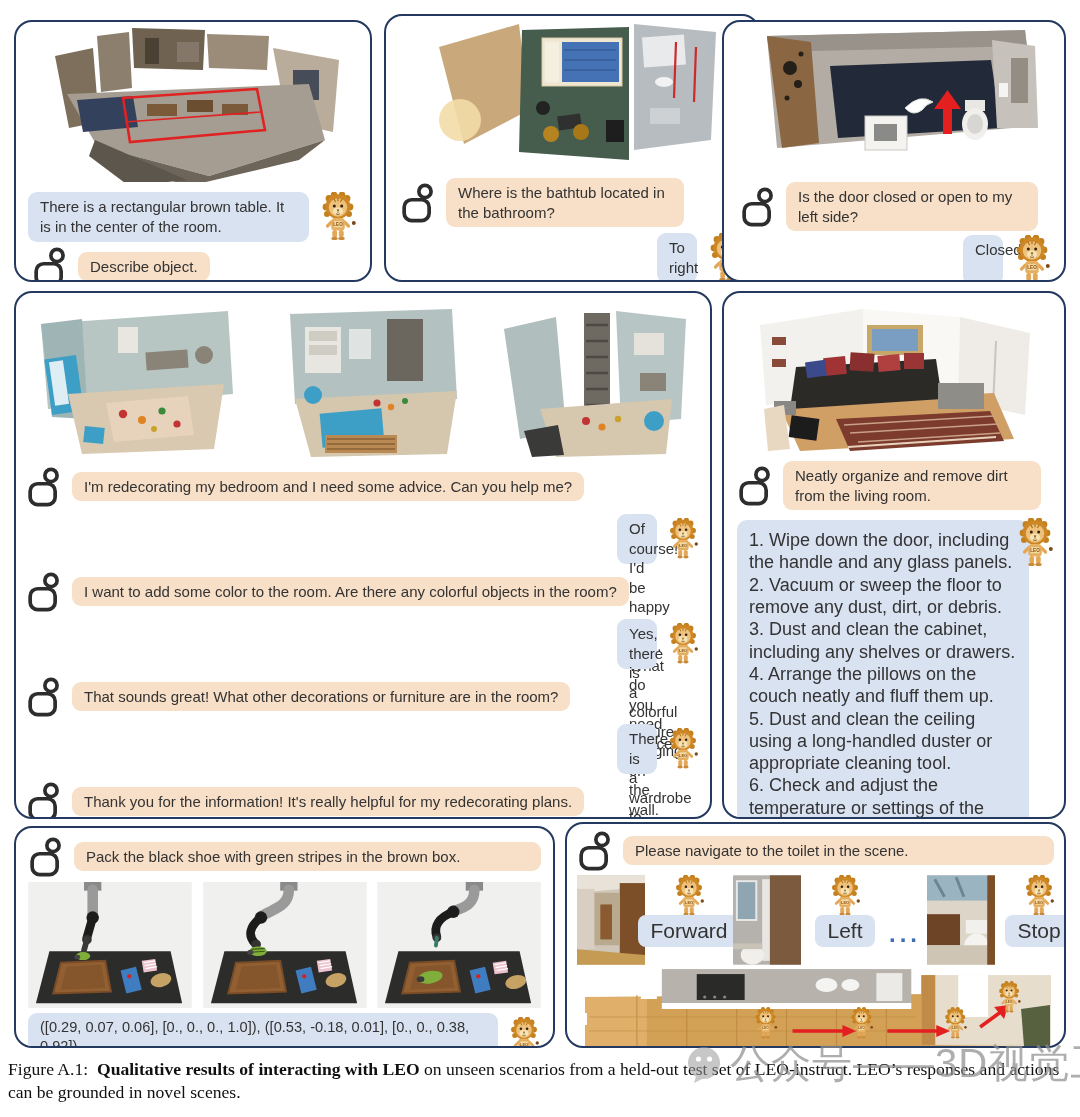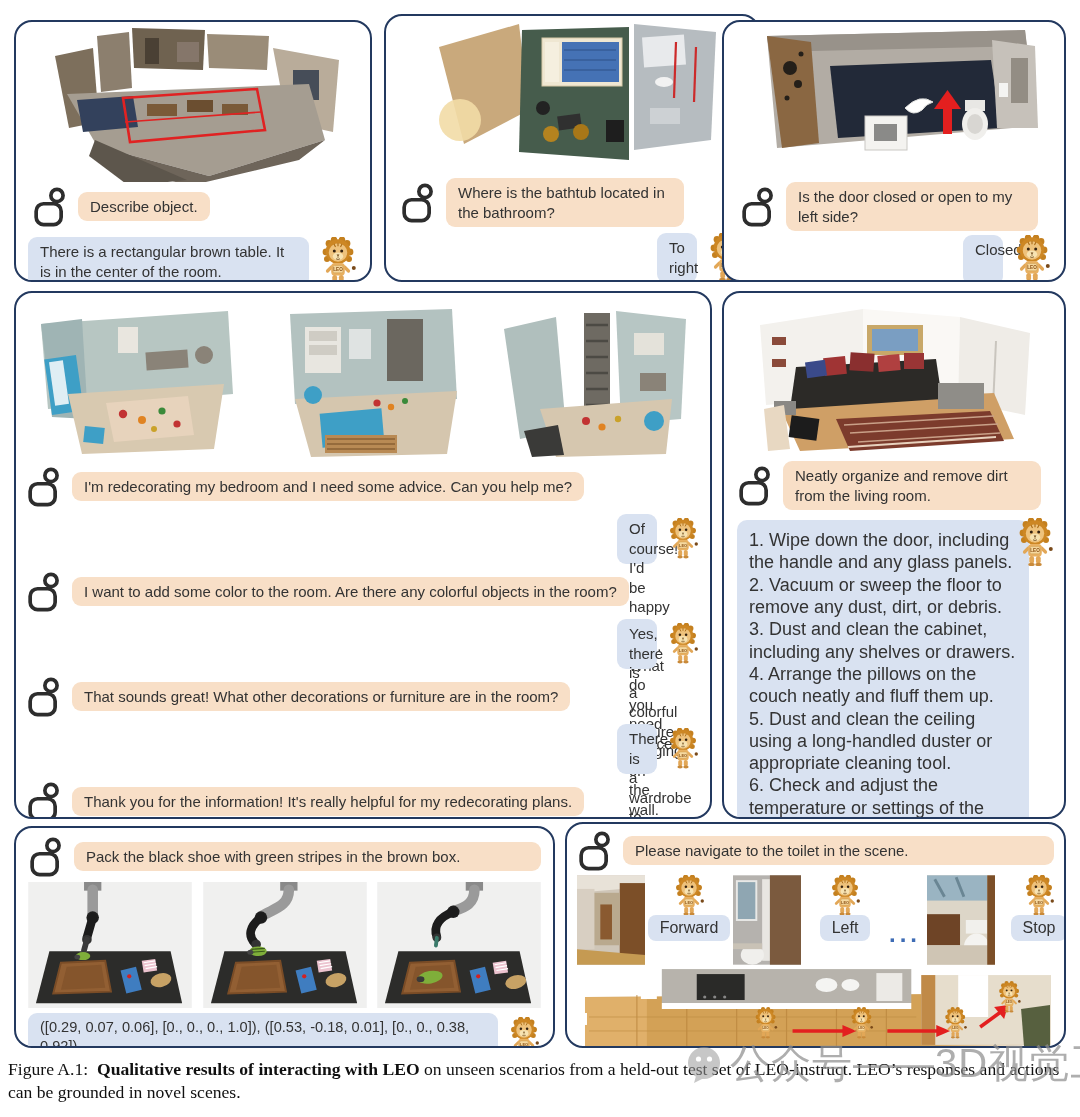--- a/index.html
+++ b/index.html
@@ -26,21 +26,21 @@
   #panel-dialogue .crow{margin-top:7px;}
   #panel-dialogue .bubble{max-width:648px;}
   .cleaning-reply{position:relative;margin-top:10px;}
   .cleaning-reply .leo{position:absolute;right:-4px;top:-2px;}
   .steps{background:#d9e2f1;border-radius:10px;padding:9px 12px;width:268px;font-size:18px;color:#333;line-height:1.24;}
   .steps div{margin:0;}
   .sims-row{display:flex;justify-content:space-between;margin-top:5px;}
   .nav-row{display:flex;align-items:flex-start;gap:6px;margin-top:4px;}
   .nav-photo{flex:0 0 auto;display:block;}
   .action-col{display:flex;flex-direction:column;align-items:center;width:76px;flex:0 0 auto;}
-  .action-bubble{background:#d9e2f1;border-radius:8px;padding:4px 12px;font-size:16px;color:#333;margin-top:-2px;}
+  .action-bubble{background:#d9e2f1;border-radius:8px;padding:4px 12px;font-size:21px;color:#333;margin-top:-2px;}
   .dots{color:#3e6cb5;font-weight:bold;font-size:24px;letter-spacing:4px;align-self:center;margin-top:28px;}
   .caption{position:absolute;left:8px;top:1058px;width:1068px;font-family:"Liberation Serif",serif;font-size:17.6px;color:#101010;line-height:1.32;margin:0;}
   .watermark{position:absolute;left:684px;top:1036px;display:flex;align-items:center;gap:6px;z-index:5;pointer-events:none;}
   .watermark span{font-size:40px;color:#8f8f8f;opacity:.72;letter-spacing:1px;white-space:nowrap;}
   .wm-icon{opacity:.55;}
 </style>
 </head>
 <body>
 
 <svg width="0" height="0" style="position:absolute" aria-hidden="true">
@@ -94,31 +94,31 @@
     <polygon points="30,68 272,58 288,114 172,150 60,120" fill="#a59d91"></polygon>
     <polygon points="60,120 172,150 288,114 262,134 152,160 72,136" fill="#6e655a"></polygon>
     <polygon points="40,74 96,70 101,101 46,106" fill="#33415c"></polygon>
     <rect x="110" y="78" width="30" height="12" fill="#7a5a38"></rect>
     <rect x="150" y="74" width="26" height="12" fill="#6b4e30"></rect>
     <rect x="185" y="78" width="26" height="11" fill="#7a5a38"></rect>
     <polygon points="58,114 150,154 92,160 52,130" fill="#5d564c"></polygon>
     <polygon points="86,72 220,63 228,104 93,116" fill="none" stroke="#e02222" stroke-width="2.6"></polygon>
     <line x1="88" y1="96" x2="224" y2="86" stroke="#e02222" stroke-width="1.6"></line>
   </svg>
-  <div class="crow" style="margin-top:4px;padding-left:4px;">
-    <svg class="person">
-        <use href="#person-sym"></use>
-      </svg>
-    <div class="bubble user">Describe object.</div>
-  </div>
   <div class="crow" style="margin-top:10px;">
     <div class="bubble leo" style="flex:1;">There is a rectangular brown table. It is in the center of the room.</div>
     <svg class="leo">
         <use href="#leo-sym"></use>
       </svg>
+  </div>
+  <div class="crow" style="margin-top:4px;padding-left:4px;">
+    <svg class="person">
+        <use href="#person-sym"></use>
+      </svg>
+    <div class="bubble user">Describe object.</div>
   </div>
 </div>
 
 <div class="panel" id="panel-bathtub">
   <svg class="scene" width="296" height="150" viewBox="0 0 296 150">
     <polygon points="15,25 95,2 105,88 40,122" fill="#c9a97c"></polygon>
     <circle cx="36" cy="98" r="21" fill="#f2dca6" opacity=".9"></circle>
     <polygon points="98,8 205,5 205,138 95,130" fill="#465c4c"></polygon>
     <rect x="118" y="16" width="80" height="48" fill="#efe7d2" stroke="#d8c9a8"></rect>
     <rect x="121" y="20" width="14" height="40" fill="#f5efdf"></rect>

